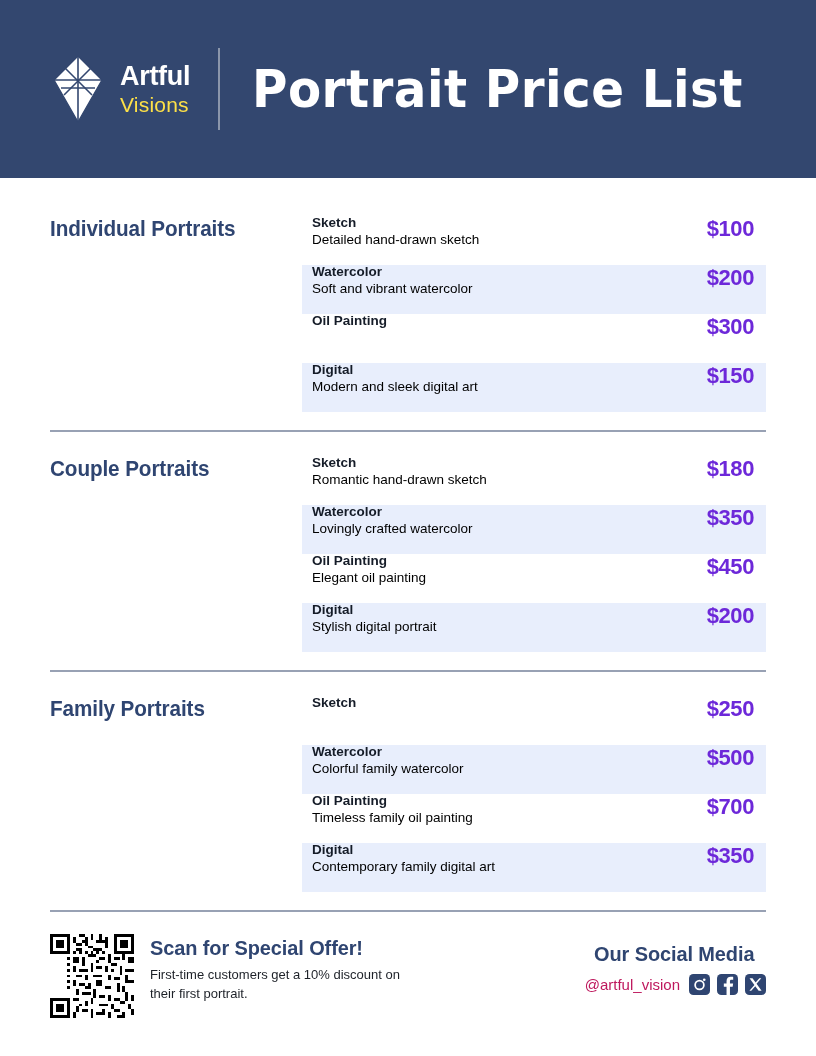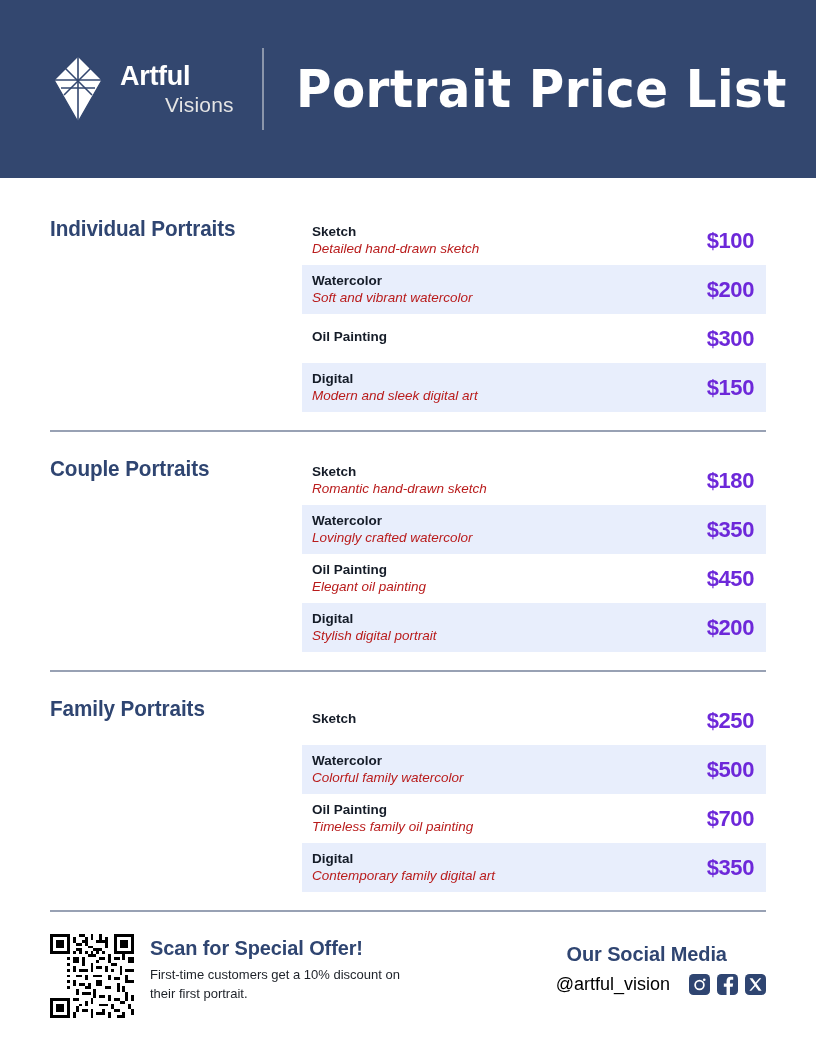--- a/index.html
+++ b/index.html
@@ -48,24 +48,23 @@
 
   .brand-name {
     font-size: 27px;
     font-weight: bold;
     color: #ffffff;
     letter-spacing: -0.3px;
   }
 
   .brand-sub {
     font-size: 21px;
-    color: #e5e5e5;
+    color: #fde047;
     margin-top: 4px;
     letter-spacing: 0.2px;
-    margin-left: 45px;
   }
 
   .header-divider {
     width: 2px;
     height: 82px;
     background: #8b96ab;
     margin-left: 28px;
     margin-right: 32px;
     flex: 0 0 auto;
   }
@@ -103,21 +102,21 @@
     white-space: nowrap;
   }
 
   .section-rows {
     flex: 1 1 auto;
   }
 
   .row {
     height: 49px;
     display: flex;
-    align-items: center;
+    align-items: flex-start;
     padding-left: 10px;
     padding-right: 12px;
   }
 
   .row.alt {
     background: #e8eefc;
   }
 
   .row-text {
     flex: 1 1 auto;
@@ -127,23 +126,22 @@
   .row-name {
     font-size: 13.5px;
     font-weight: bold;
     color: #151c28;
     display: block;
     margin-bottom: 2px;
   }
 
   .row-desc {
     font-size: 13.5px;
-    color: #b91c1c;
+    color: #000000;
     display: block;
-    font-style: italic;
   }
 
   .row-price {
     flex: 0 0 auto;
     font-size: 22px;
     font-weight: bold;
     color: #6d28d9;
     text-align: right;
     min-width: 86px;
     letter-spacing: -0.4px;
@@ -217,23 +215,23 @@
 
   .social-row {
     display: flex;
     align-items: center;
     justify-content: flex-end;
     gap: 7px;
     margin-top: 8px;
   }
 
   .social-handle {
-    font-size: 18px;
-    color: #000000;
-    margin-right: 12px;
+    font-size: 15px;
+    color: #be185d;
+    margin-right: 2px;
   }
 
   .sicon {
     width: 21px;
     height: 21px;
     flex: 0 0 auto;
     display: block;
   }
 </style>
 </head>

